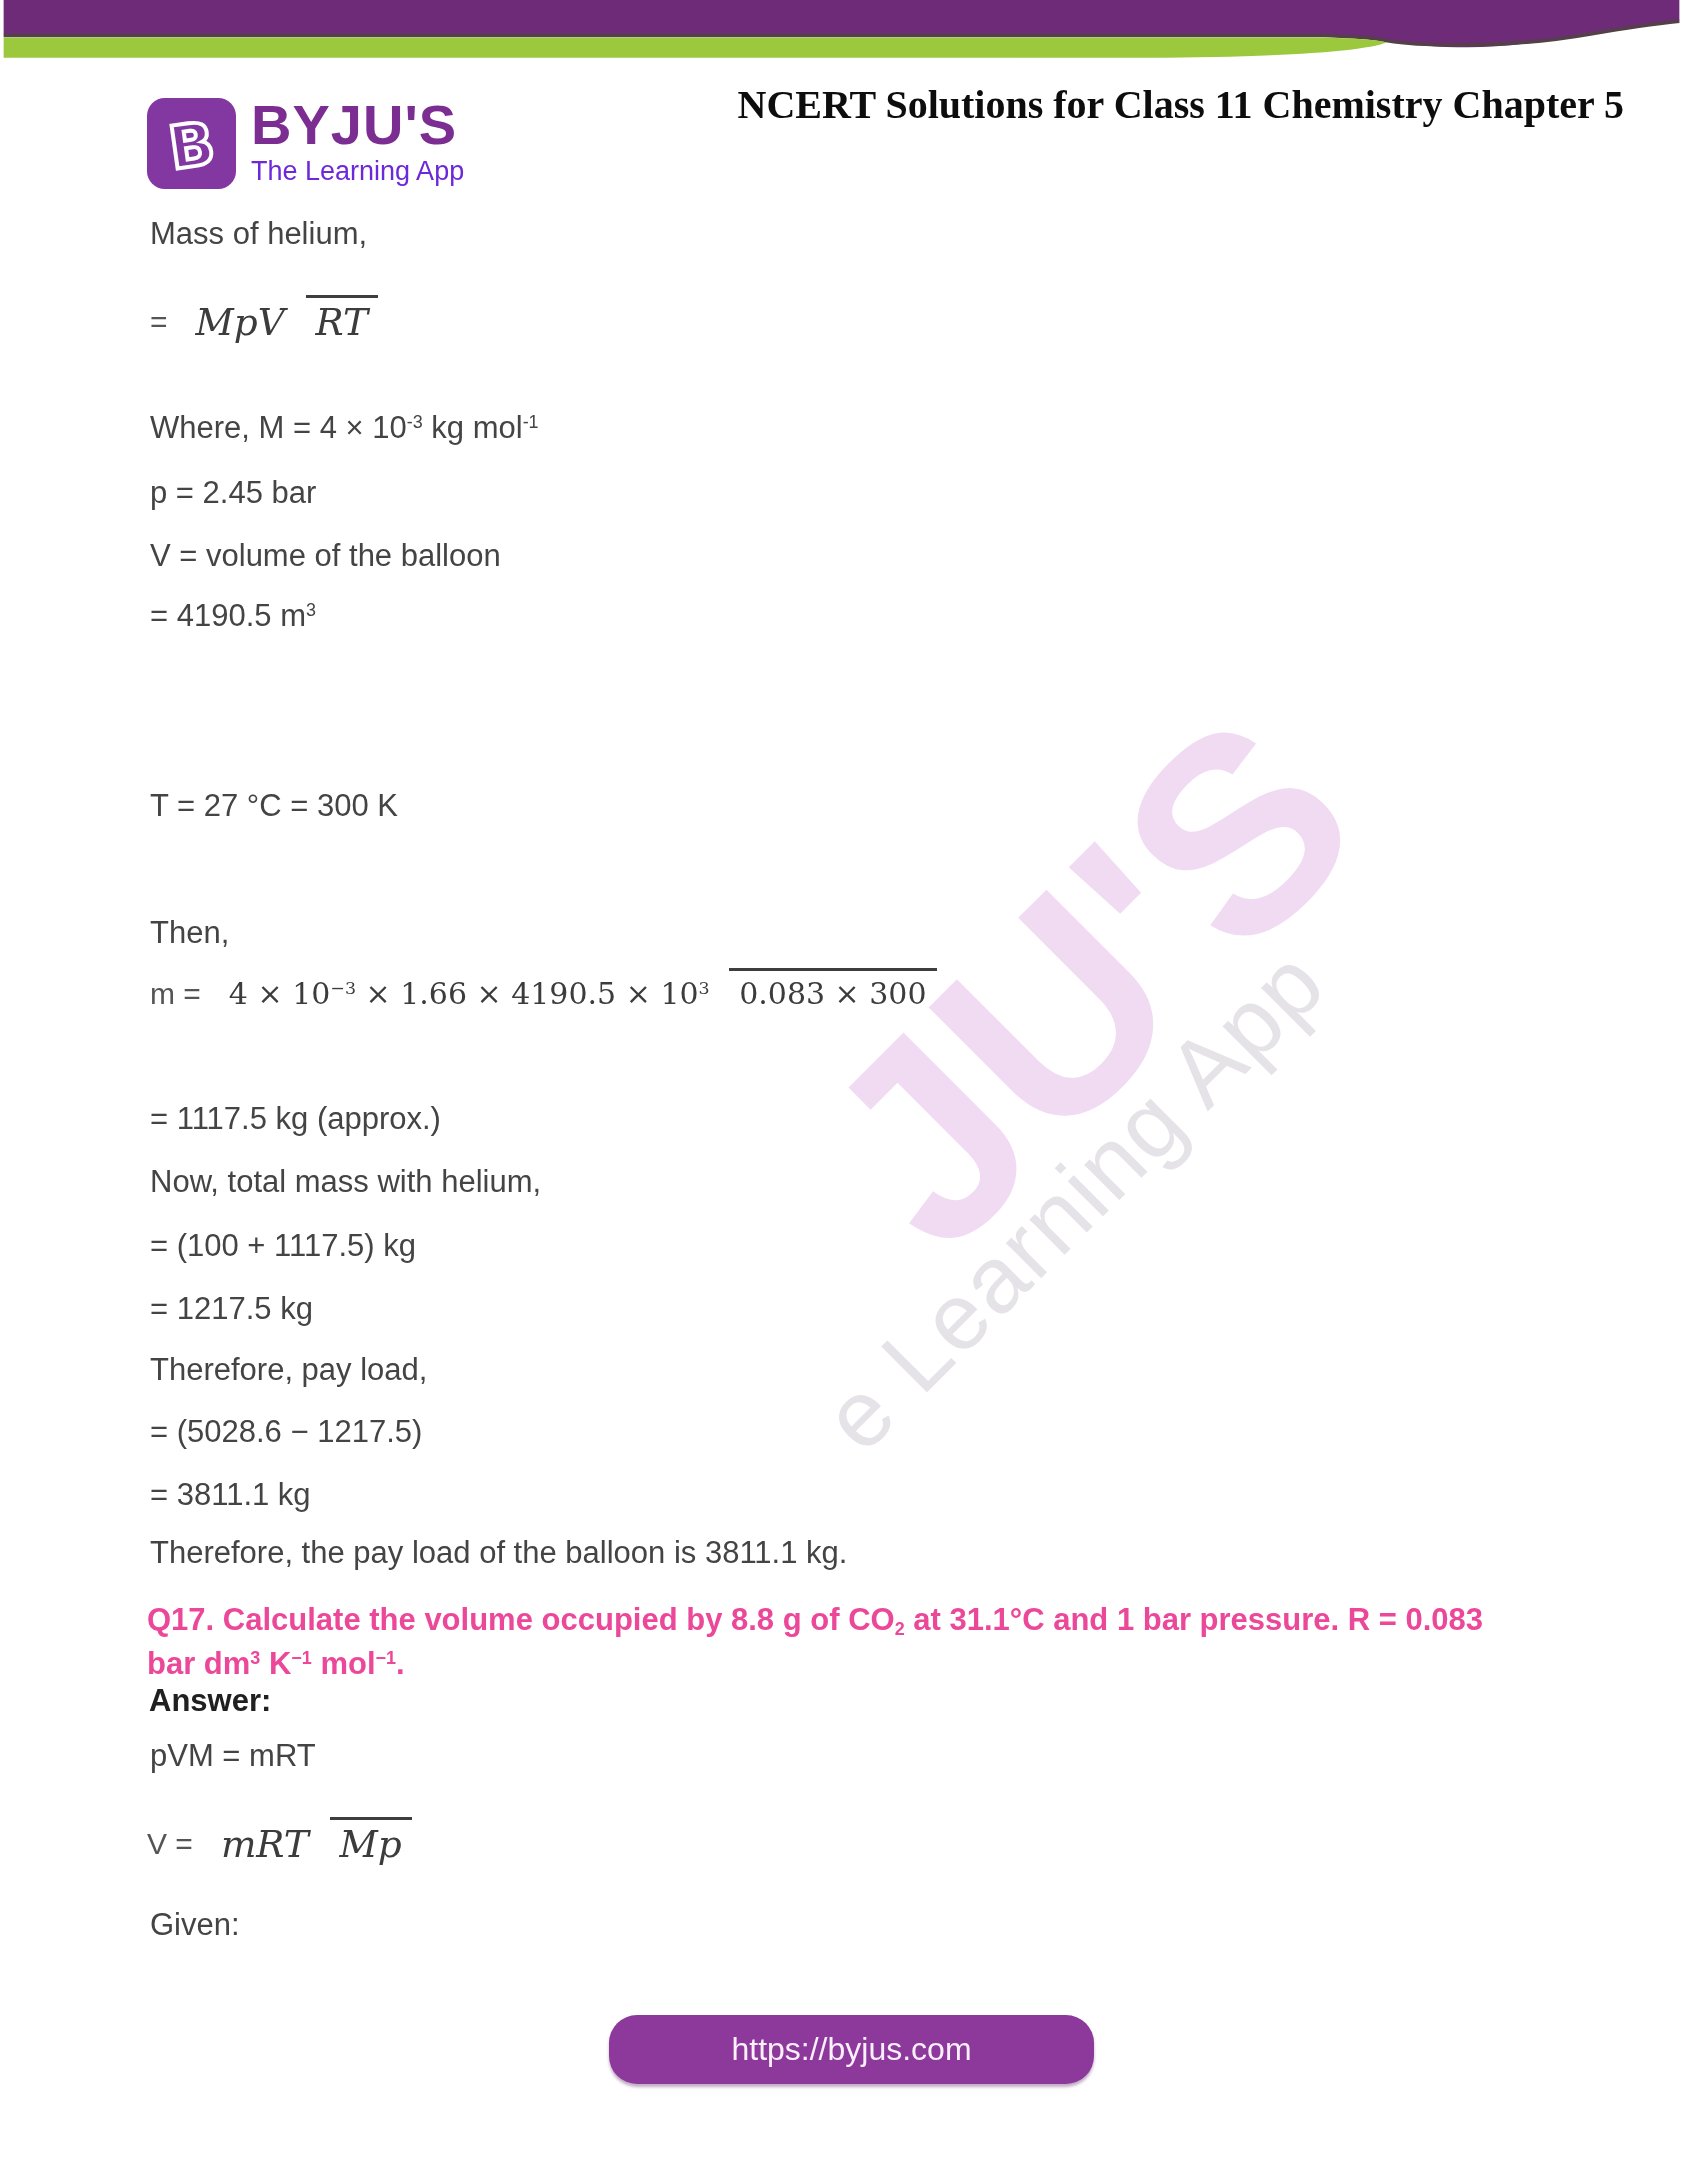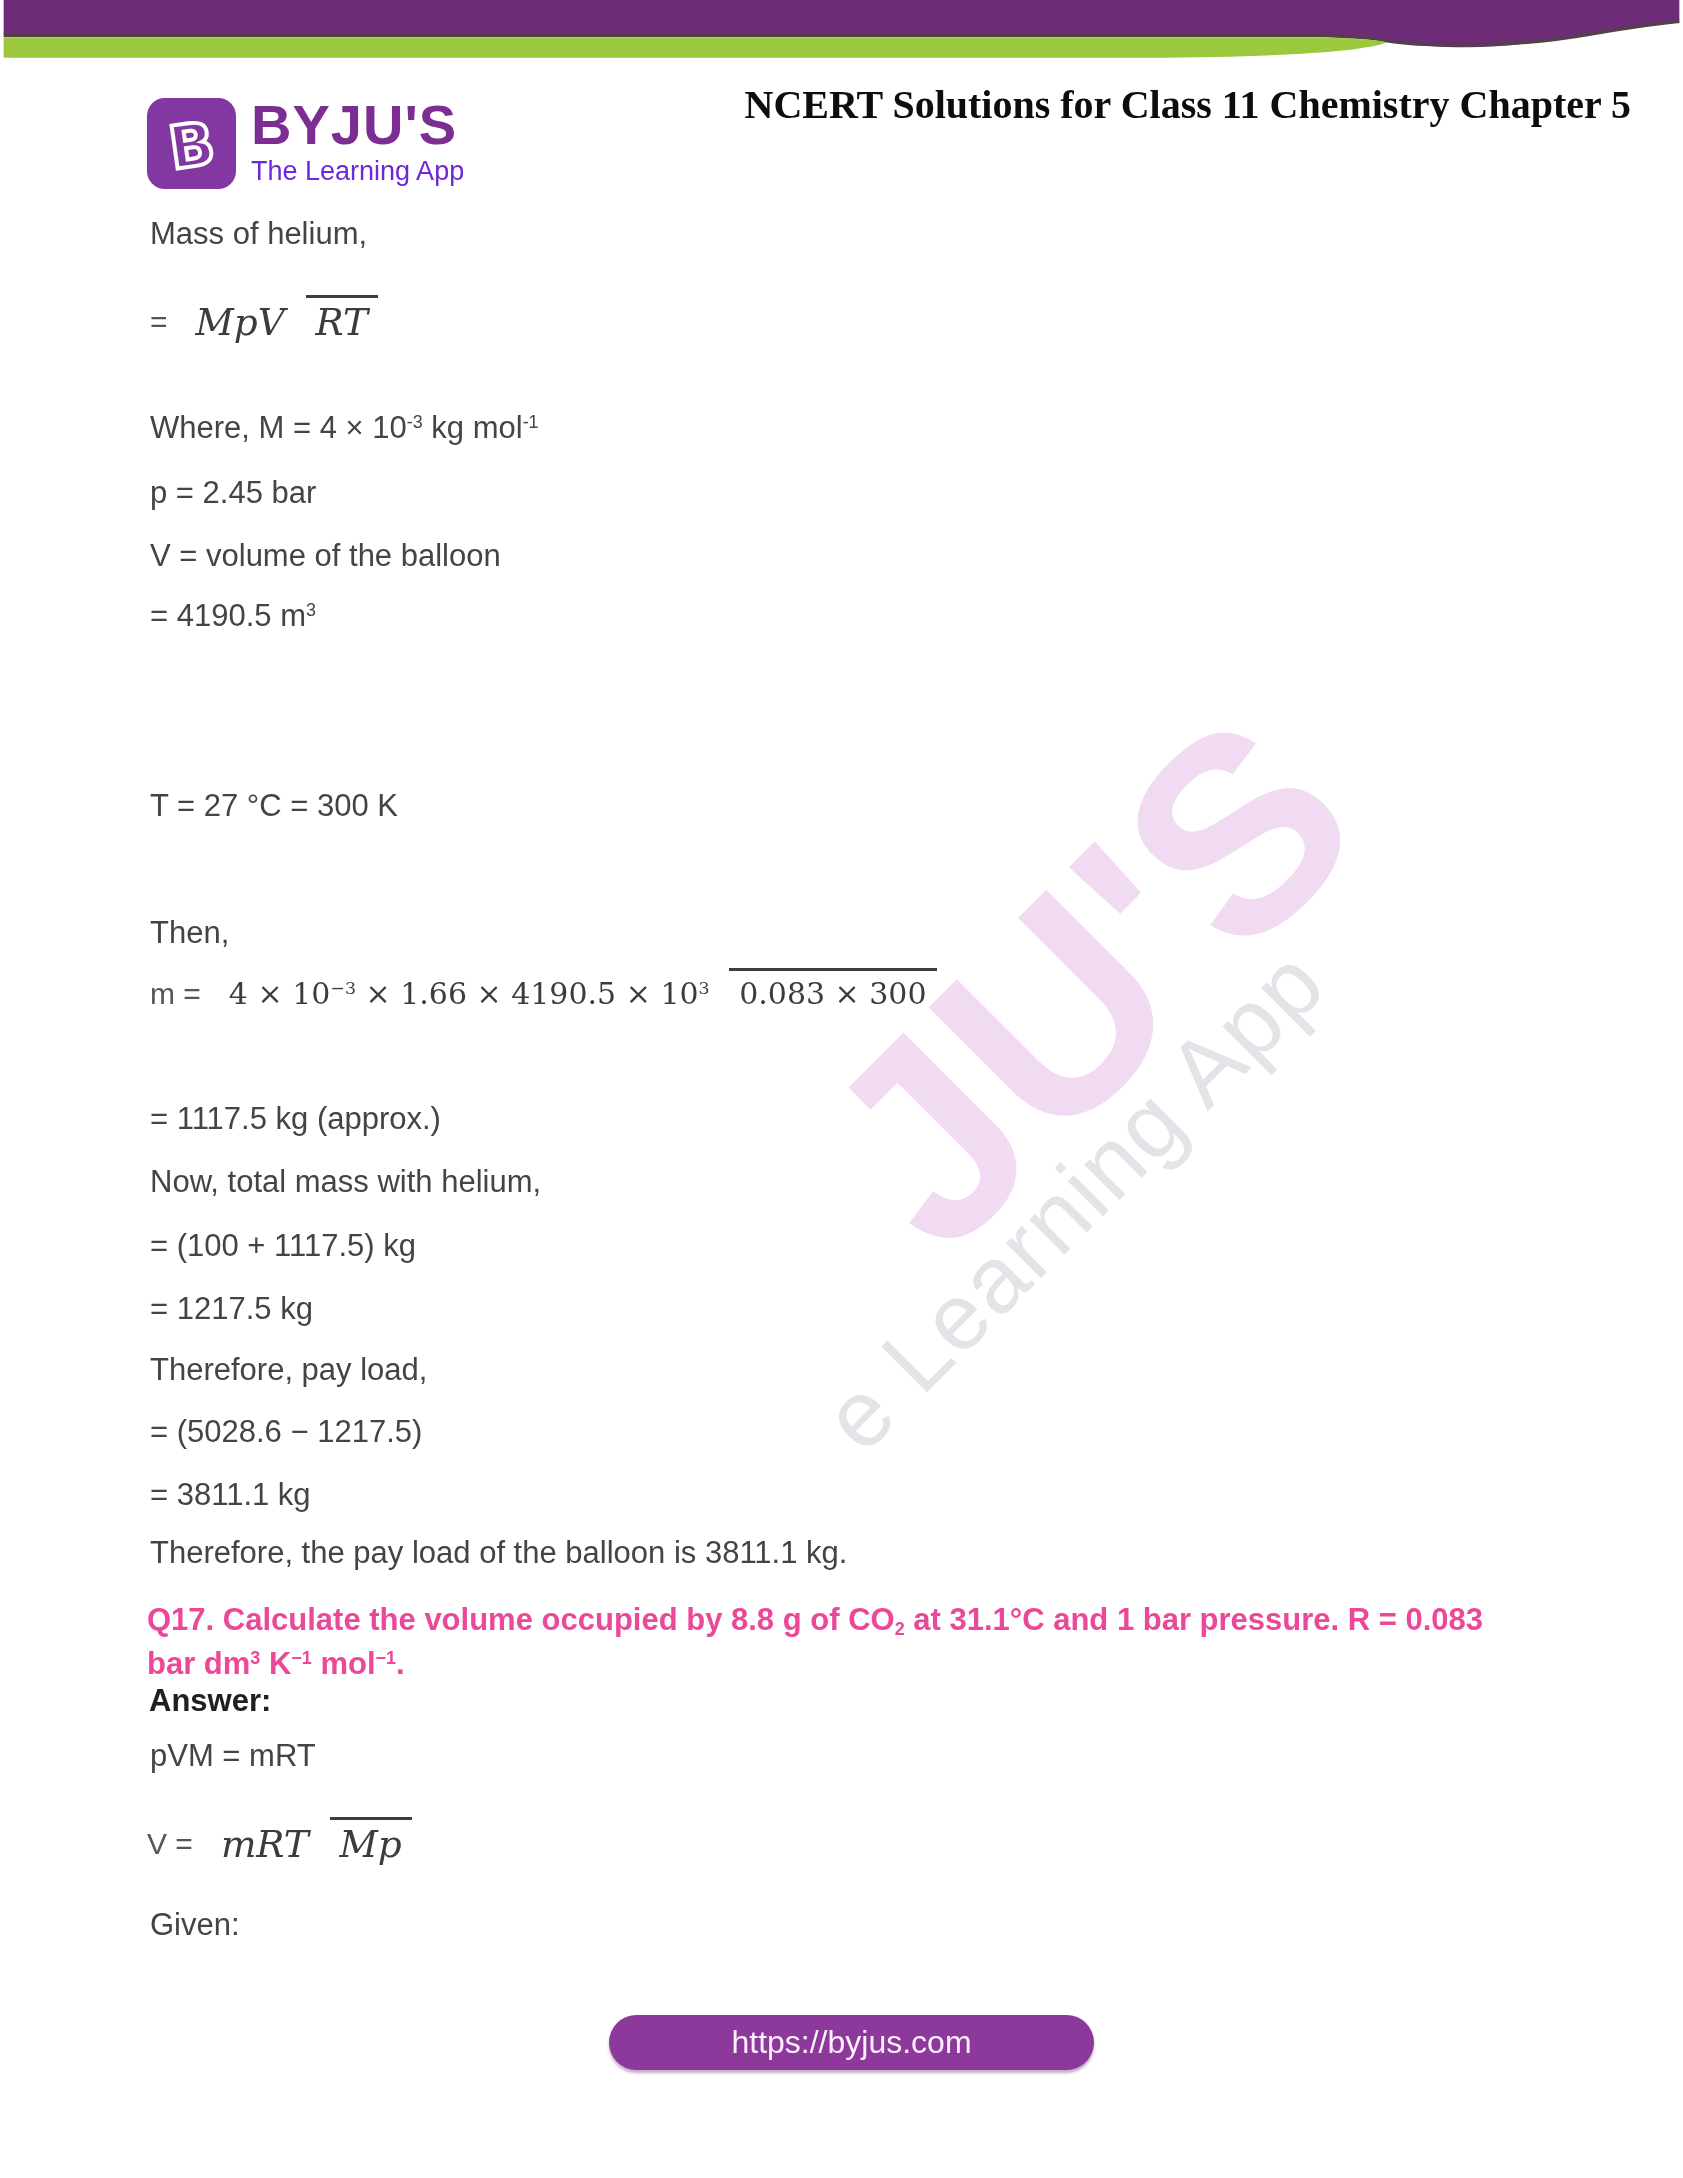--- a/index.html
+++ b/index.html
@@ -10,21 +10,21 @@
   .banner{position:absolute;top:0;left:0;width:1683px;height:69px;}
 
   
   .logo{position:absolute;top:95px;left:146px;display:flex;}
   .logo-icon{width:91px;height:97px;}
   .logo-texts{margin-left:14px;}
   .logo-word{font-size:56px;font-weight:bold;color:#7c2d92;letter-spacing:1px;line-height:59px;}
   .logo-tag{font-size:27px;color:#6d28d9;margin-top:2px;}
 
   
-  .title{position:absolute;top:81px;right:52px;text-align:right;
+  .title{position:absolute;top:81px;right:59px;text-align:right;
          font-family:"Liberation Serif",serif;font-weight:bold;color:#0d0d0d;
          font-size:40px;line-height:47px;}
 
   
   .wm-word{position:absolute;left:693px;top:822px;width:792px;text-align:center;
            font-size:277px;font-weight:bold;color:#f1dbf2;white-space:nowrap;
            transform:rotate(-45deg);z-index:0;}
   .wm-tag{position:absolute;left:698px;top:1146px;width:752px;text-align:center;
           font-size:94px;color:#e5e3e8;letter-spacing:2px;white-space:nowrap;
           transform:rotate(-45deg);z-index:0;}
@@ -42,21 +42,21 @@
   
   .formula{position:absolute;display:flex;align-items:center;z-index:2;color:#3c3c3c;}
   .formula .pre{font-size:30px;color:#555;margin-right:18px;}
   .frac{display:inline-block;text-align:center;font-family:"DejaVu Serif",serif;color:#3c3c3c;}
   .frac .num{padding:0 10px 5px;}
   .frac .den{border-top:3px solid #3e3e3e;padding:5px 10px 0;}
   .f-lg{font-size:34px;}
   .f-md{font-size:30px;}
 
   
-  .pill{position:absolute;left:609px;top:2015px;width:485px;height:55px;
+  .pill{position:absolute;left:609px;top:2015px;width:485px;height:69px;
         background:#8c399b;border-radius:28px;display:flex;align-items:center;justify-content:center;
         box-shadow:0 3px 3px rgba(80,20,90,.35);z-index:2;}
   .pill span{color:#fbeffc;font-size:32px;}
 </style>
 </head>
 <body>
 
 <div class="page">
 
   <svg class="banner" viewBox="0 0 1700 70" aria-hidden="true">

